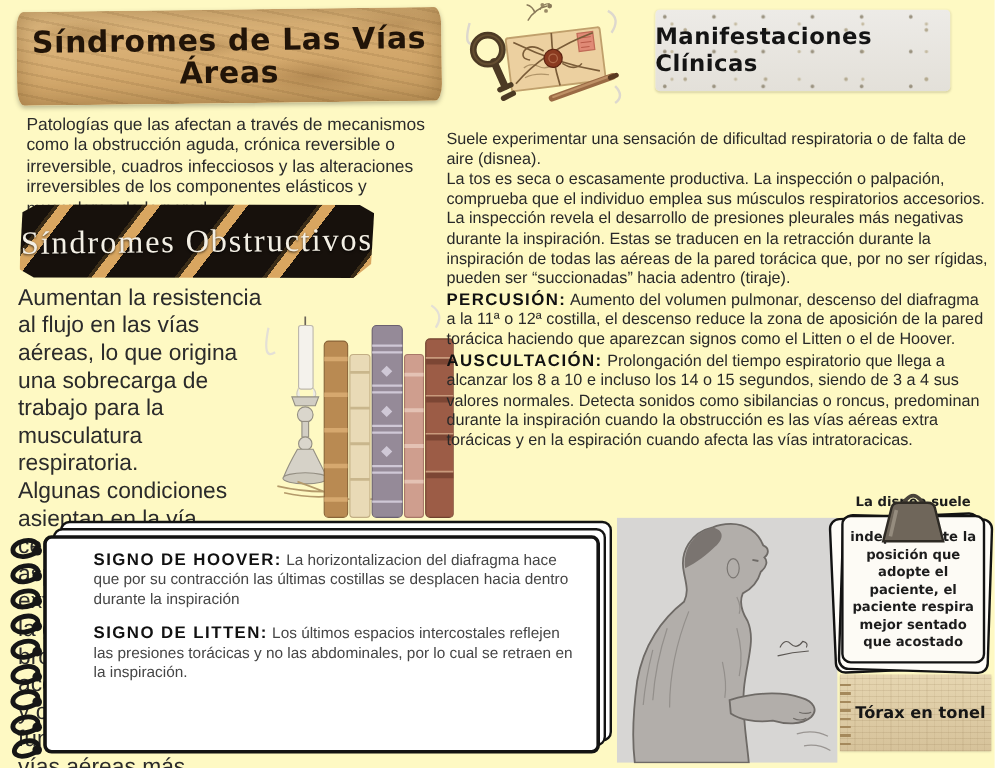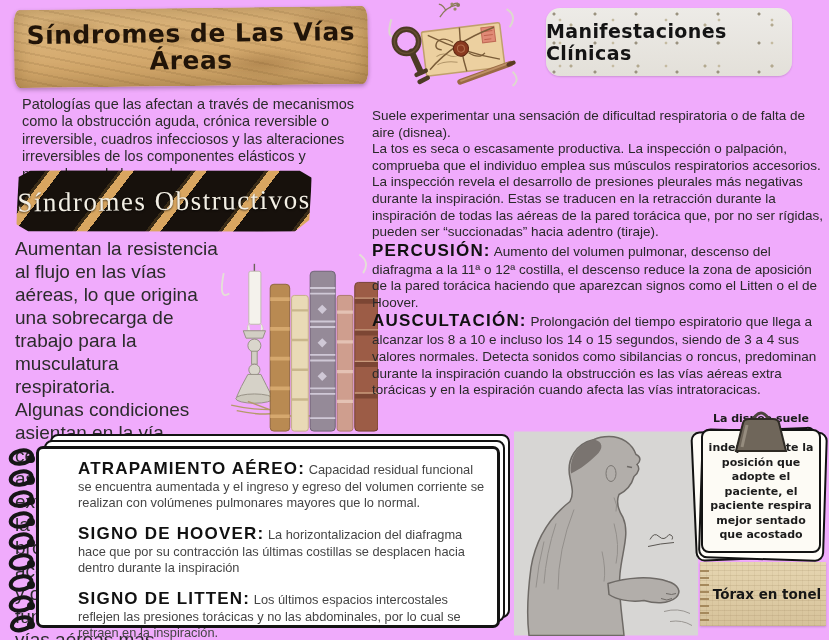--- a/index.html
+++ b/index.html
@@ -1,16 +1,16 @@
 <!DOCTYPE html>
 <html><head>
 <meta charset="utf-8">
 <style>
   html,body{margin:0;padding:0;background:#ffffff;}
-  .page{position:relative;width:829px;height:640px;background:#f0abfc;overflow:hidden;
+  .page{position:relative;width:829px;height:640px;background:#fef9c3;overflow:hidden;
         font-family:"Liberation Sans",sans-serif;color:#2b2b2b;}
 
   
   .title-banner{position:absolute;left:14px;top:8px;width:354px;height:78px;
     transform:rotate(-.7deg);
     background:
       radial-gradient(60px 18px at 15% 25%, rgba(130,90,40,.32), transparent 70%),
       radial-gradient(80px 22px at 70% 72%, rgba(120,80,35,.30), transparent 70%),
       radial-gradient(50px 14px at 45% 38%, rgba(110,75,30,.24), transparent 70%),
       radial-gradient(70px 20px at 90% 18%, rgba(125,85,40,.26), transparent 70%),
@@ -24,21 +24,21 @@
 
   .key-art{position:absolute;left:383px;top:1px;width:142px;height:96px;}
 
   .manif-banner{position:absolute;left:546px;top:8px;width:246px;height:68px;
     background-image:
       radial-gradient(circle at 8px 6px, #9a927f 1px, transparent 2px),
       radial-gradient(circle at 25px 17px, #b3a98f 1px, transparent 2px),
       radial-gradient(circle at 14px 12px, #c5bba1 .8px, transparent 1.8px),
       linear-gradient(#edebe7,#e3e0d9);
     background-size:41px 29px,67px 41px,53px 23px,100% 100%;
-    border-radius:14px;box-shadow:0 1px 2px rgba(0,0,0,.15);
+    border-radius:4px;box-shadow:0 1px 2px rgba(0,0,0,.15);
     display:flex;align-items:center;justify-content:center;}
   .manif-banner .t{font-weight:bold;font-size:19px;color:#141414;letter-spacing:.4px;
     font-family:"DejaVu Sans",sans-serif;}
 
   
   .intro{position:absolute;left:22px;top:96px;width:352px;
     font-size:14.5px;line-height:1.2;}
   .obstr-banner{position:absolute;left:16px;top:169px;width:296px;height:64px;
     transform:rotate(-.6deg);
     background:repeating-linear-gradient(128deg,#17110c 0 24px,#3a2c17 24px 27px,#d9a660 27px 36px,#17110c 36px 58px);
@@ -47,21 +47,21 @@
   .obstr-banner .t{font-family:"Liberation Serif",serif;font-size:27px;color:#f3efe4;
     letter-spacing:1.5px;text-shadow:0 1px 2px rgba(0,0,0,.7);}
   .left-text{position:absolute;left:15px;top:238px;width:206px;
     font-size:19px;line-height:1.21;white-space:pre-line;}
   .books-art{position:absolute;left:220px;top:244px;width:158px;height:193px;}
 
   
   .right-col{position:absolute;left:372px;top:108px;width:453px;
     font-size:13.5px;line-height:1.23;color:#292929;}
   .right-col p{margin:0;}
-  .term{font-weight:bold;font-size:17px;letter-spacing:1.2px;color:#111;}
+  .term{font-weight:bold;font-size:14px;letter-spacing:1.2px;color:#111;}
 
   
   .notebook{position:absolute;left:6px;top:438px;width:506px;height:198px;}
   .nb-edge{position:absolute;background:#fff;border:2.5px solid #131313;border-radius:8px;}
   .nb-edge.e1{left:44px;top:-4px;right:2px;bottom:18px;}
   .nb-edge.e2{left:38px;top:2px;right:7px;bottom:14px;}
   .nb-sheet{position:absolute;left:30px;top:8px;right:12px;bottom:8px;background:#fff;
     border:3px solid #131313;border-radius:7px;}
   .nb-spiral{position:absolute;left:-2px;top:0;width:38px;height:198px;}
   .nb-text{position:absolute;left:72px;top:20px;width:408px;}
@@ -207,21 +207,20 @@
           <circle cx="27" cy="84" r="4"></circle>
             <circle cx="27" cy="105" r="4"></circle>
             <circle cx="27" cy="126" r="4"></circle>
           <circle cx="27" cy="147" r="4"></circle>
             <circle cx="27" cy="168" r="4"></circle>
             <circle cx="27" cy="187" r="4"></circle>
         </g>
       </svg>
     </div>
     <div class="nb-text">
-      <div class="nb-entry"><span class="term">ATRAPAMIENTO AÉREO:</span> <span>Capacidad residual funcional se encuentra aumentada y el ingreso y egreso del volumen corriente se realizan con volúmenes pulmonares mayores que lo normal.</span></div>
       <div class="nb-entry"><span class="term">SIGNO DE HOOVER:</span> <span>La horizontalizacion del diafragma hace que por su contracción las últimas costillas se desplacen hacia dentro durante la inspiración</span></div>
       <div class="nb-entry"><span class="term">SIGNO DE LITTEN:</span> <span>Los últimos espacios intercostales reflejen las presiones torácicas y no las abdominales, por lo cual se retraen en la inspiración.</span></div>
     </div>
   </div>
 
   <div class="man-figure">
     <svg width="184" height="205" viewBox="0 0 184 204">
       <rect x="0" y="0" width="184" height="204" fill="#d7d6d4"></rect>
       <path d="M 80 8 C 62 12 52 28 56 46 C 58 56 60 62 56 70 C 38 84 22 106 17 136 C 13 166 13 188 15 204 L 110 204 C 108 182 104 162 106 142 C 108 120 116 102 109 86 C 104 78 102 70 105 63 C 113 59 118 52 120 45 C 125 41 126 36 123 33 C 127 30 127 25 122 23 C 118 12 108 5 95 5 C 89 5 84 6 80 8 Z" fill="#b2aeaa" stroke="#6e6a66" stroke-width="1.5"></path>
       <path d="M 80 8 C 64 12 55 26 57 42 C 66 38 76 30 82 24 C 90 17 89 10 80 8 Z" fill="#7a7470"></path>

